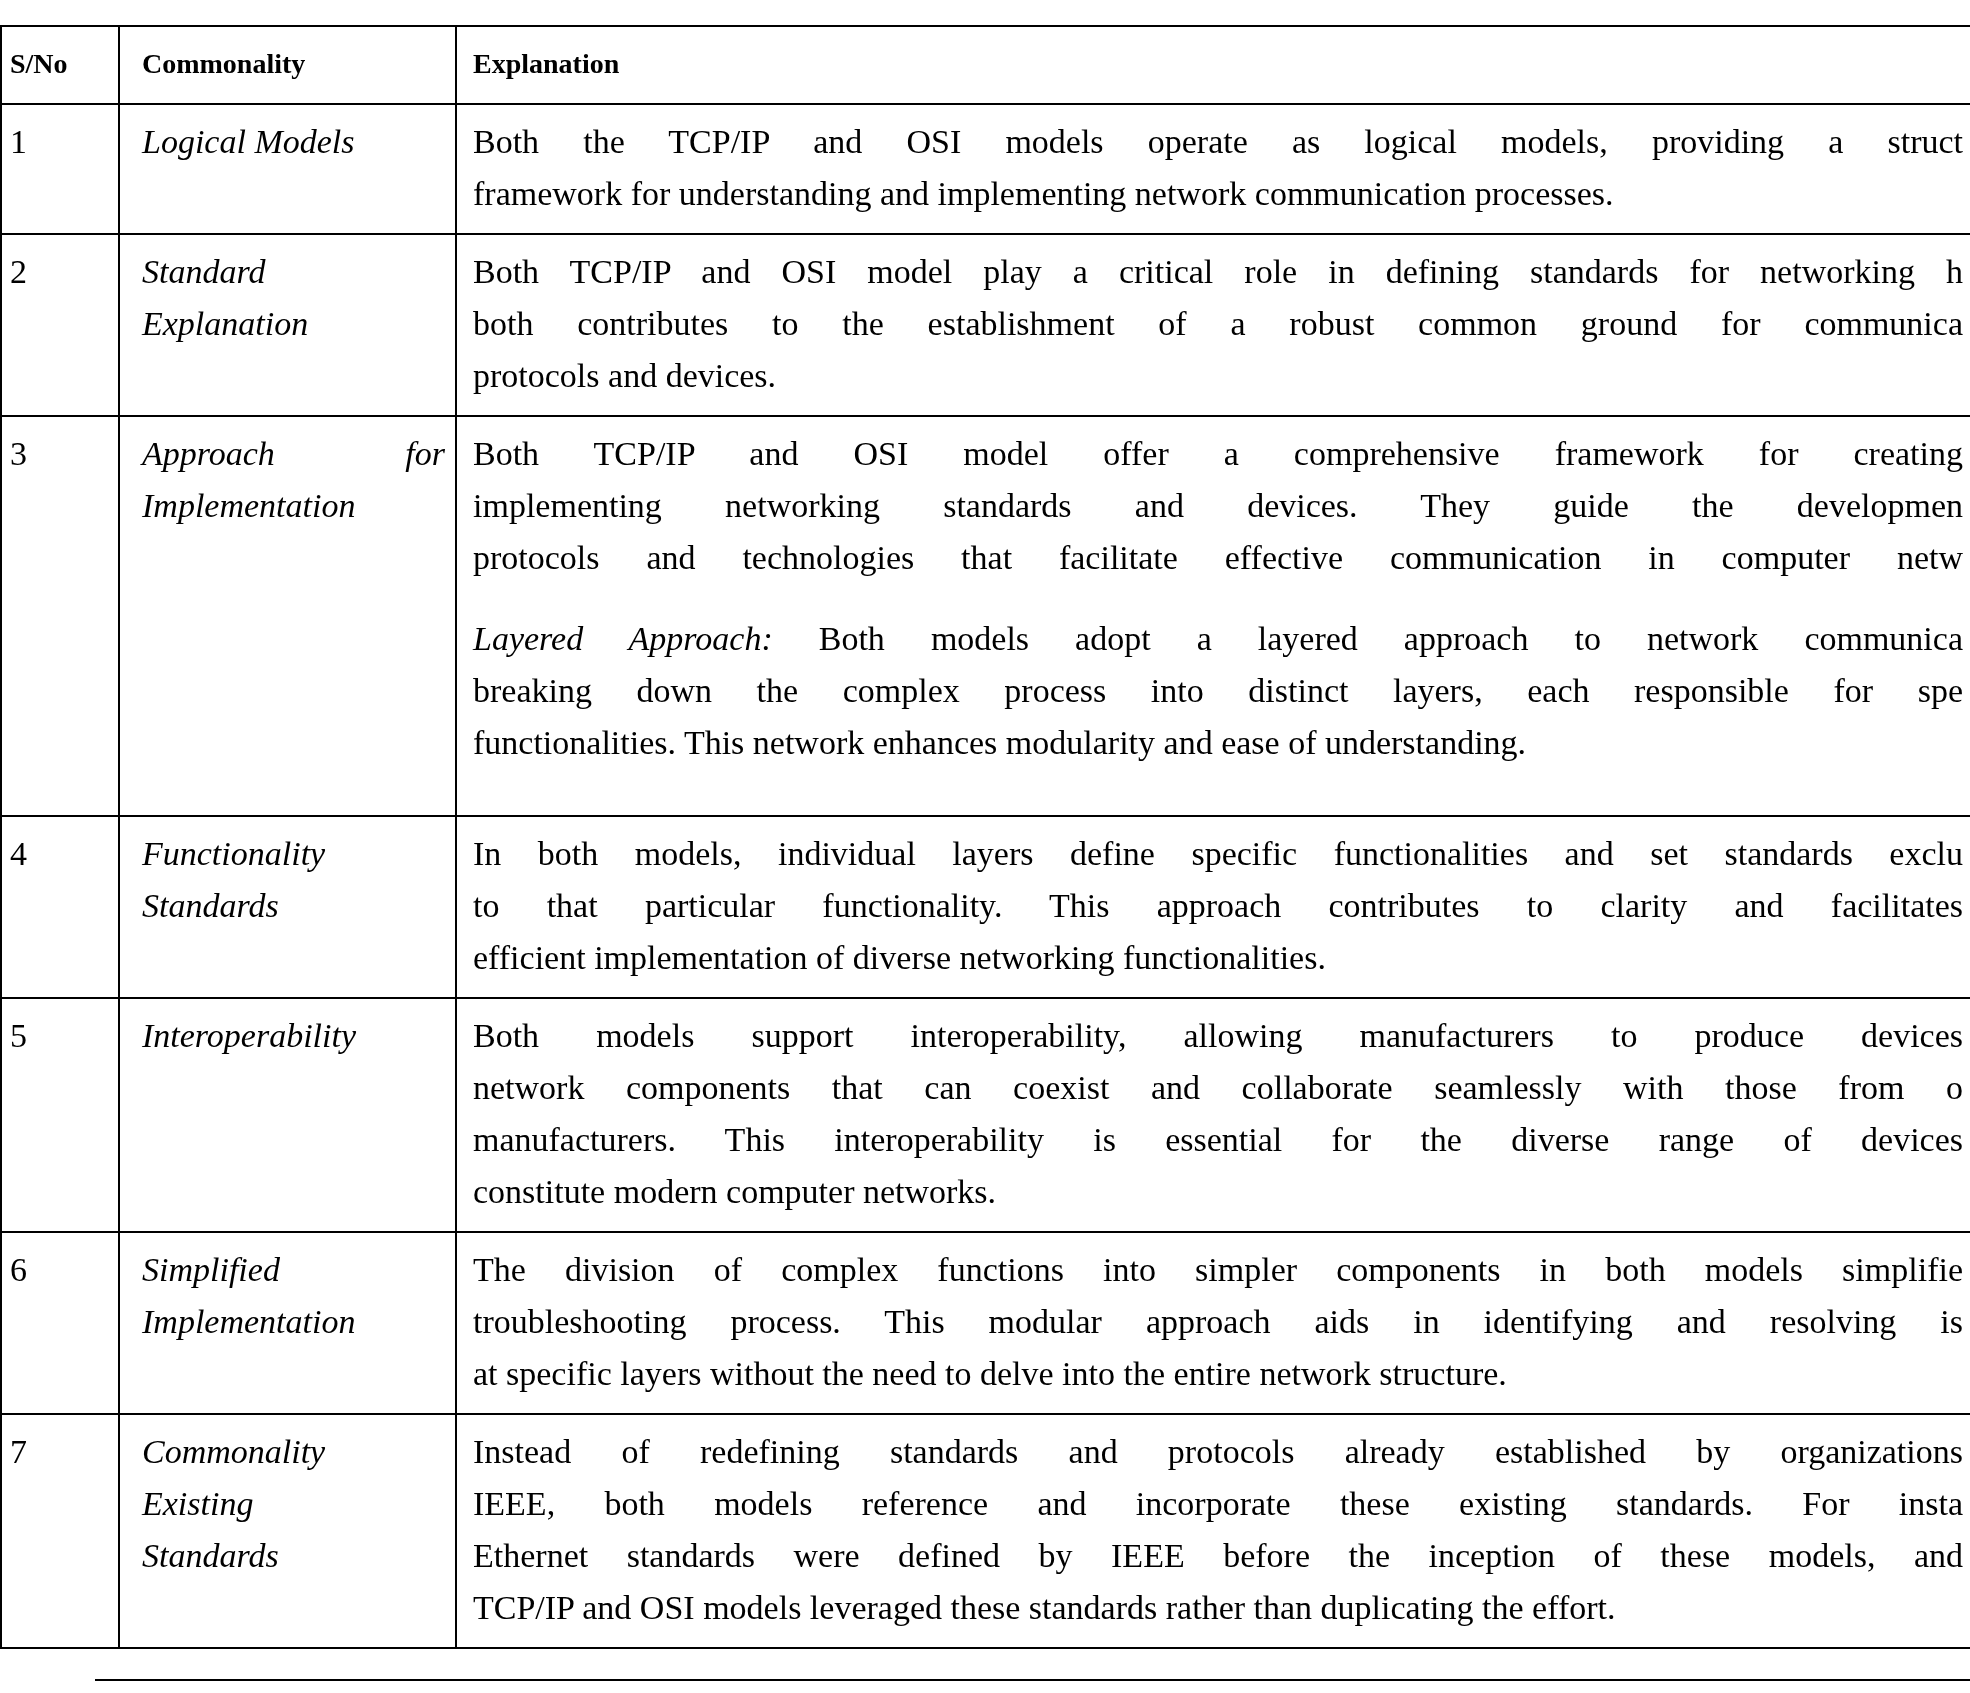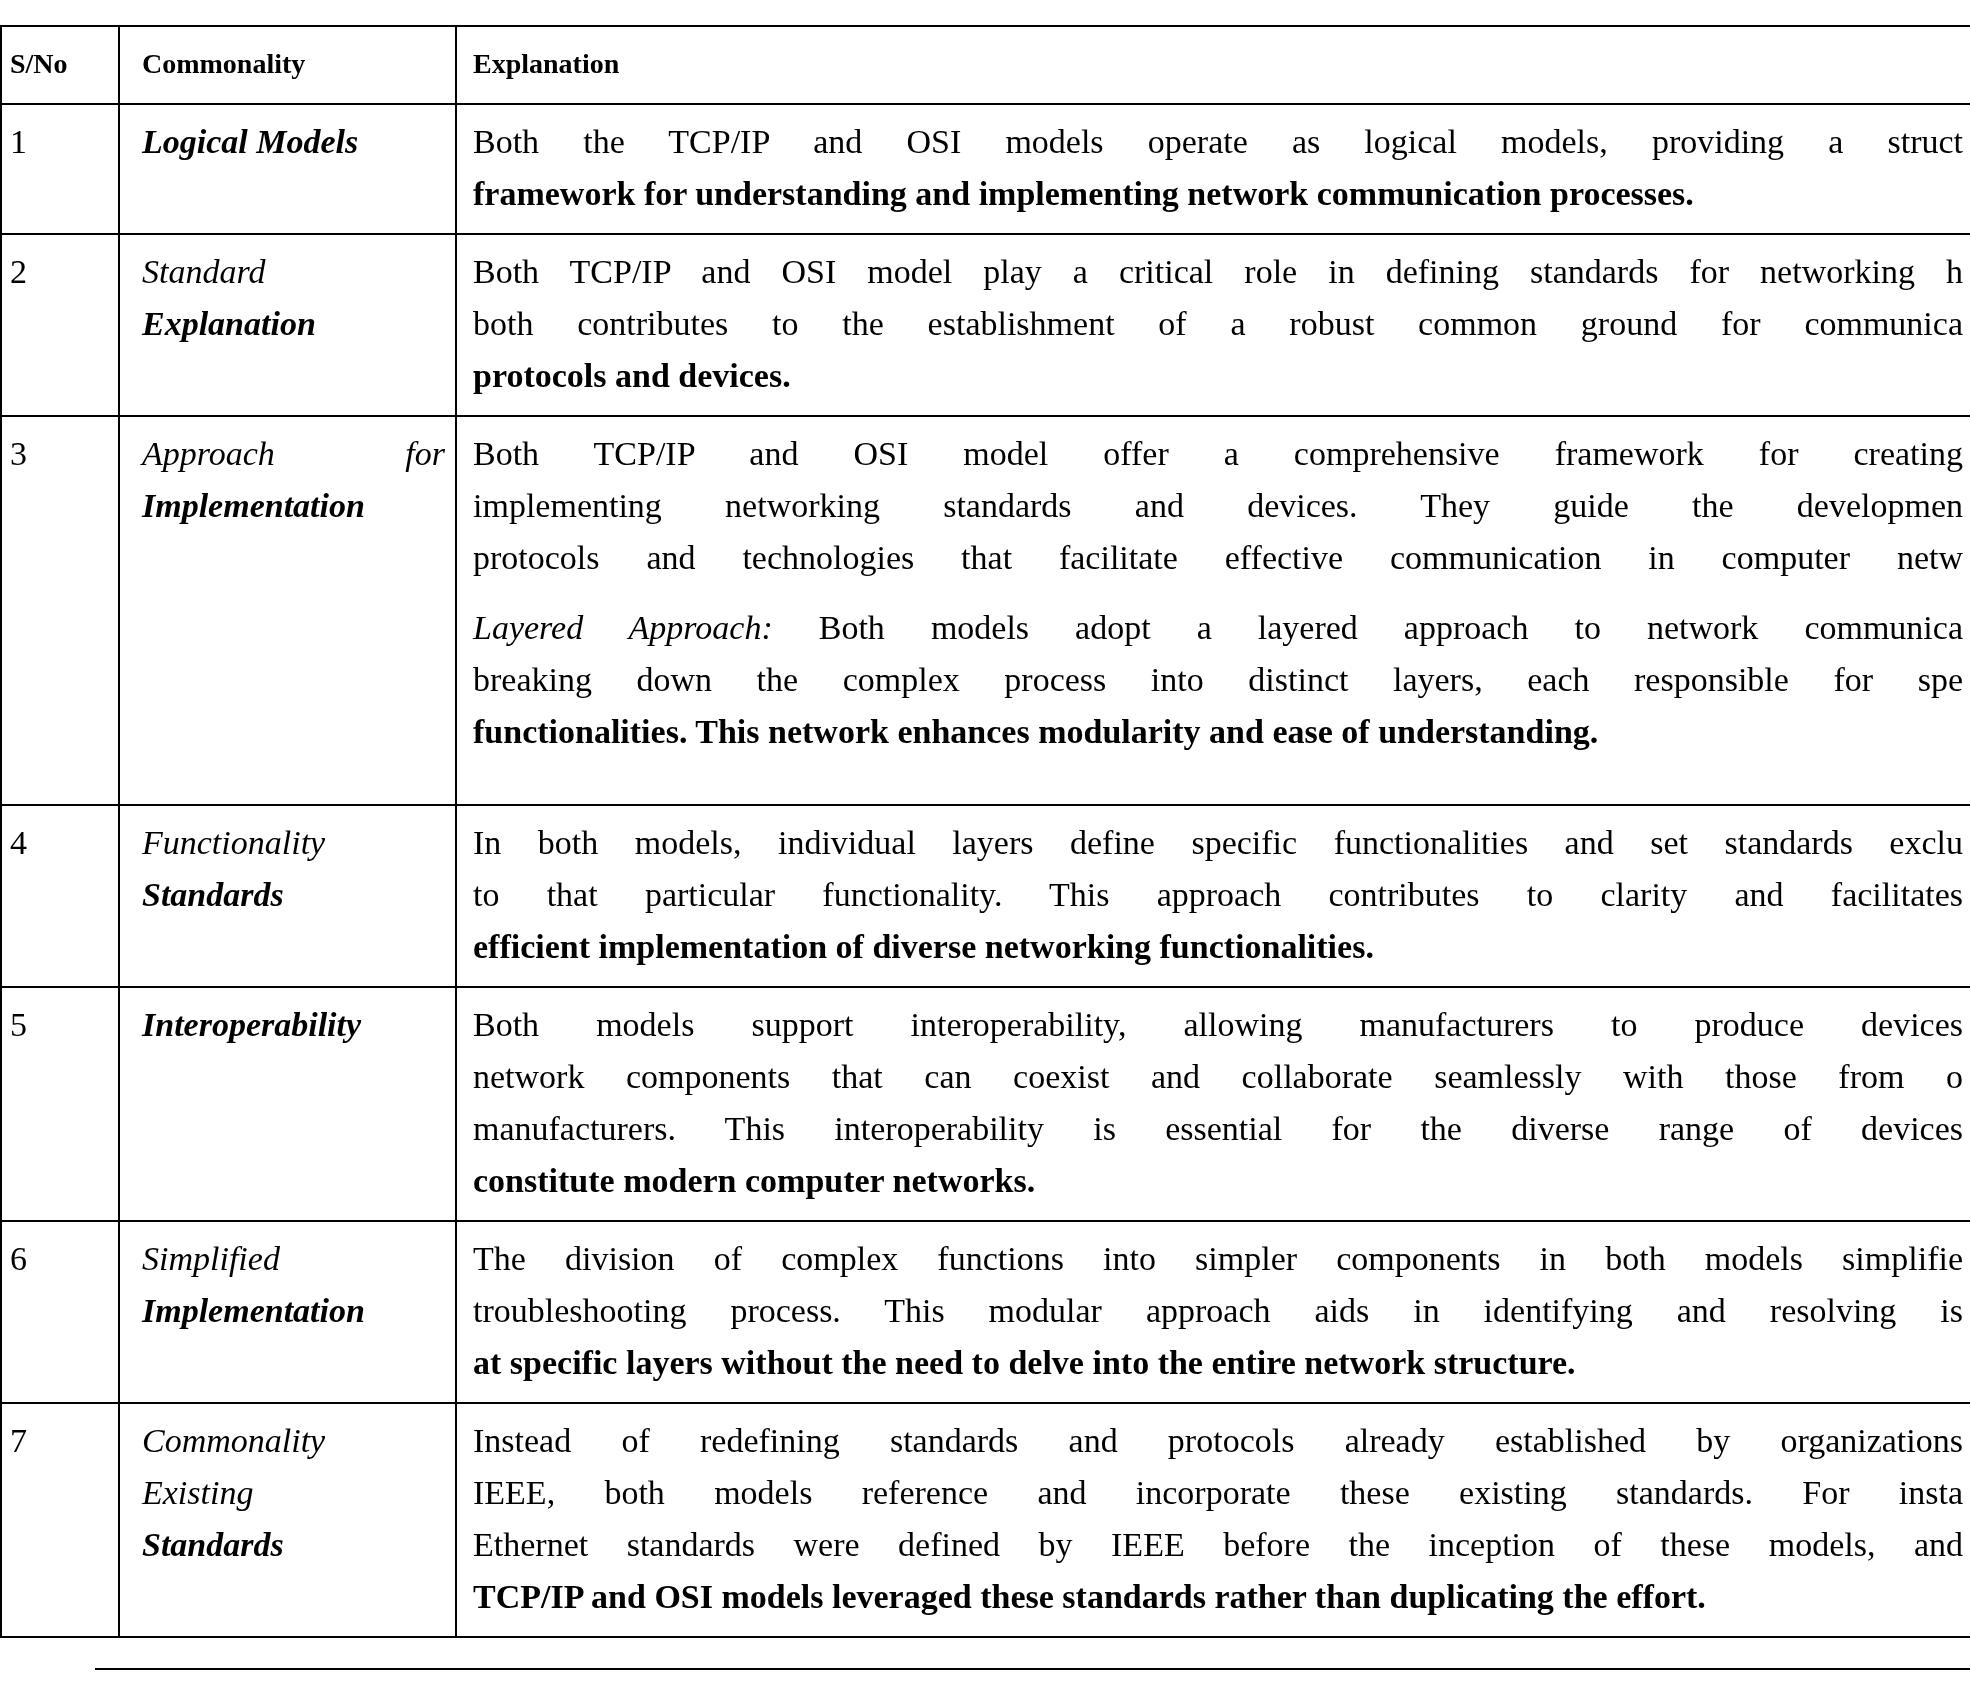--- a/index.html
+++ b/index.html
@@ -22,22 +22,22 @@
   td.c2,th.c2{padding-left:22px;}
   td.c3,th.c3{padding-left:16px;}
   
   .cline{font-style:italic;width:303px;}
   
   .eline{width:1490px;white-space:nowrap;}
   .eline,.cline{overflow:visible;}
   
   .jl{text-align:justify;text-align-last:justify;white-space:normal;}
   
-  .fl{text-align:left;white-space:normal;font-weight:bold;}
-  .pgap{margin-top:18px;}
+  .fl{text-align:left;white-space:normal;}
+  .pgap{margin-top:29px;}
   td.extra-pad{padding-bottom:46px;}
   .bottom-rule{
     margin:30px 0 0 95px;
     width:1875px;height:0;
     border-top:2px solid #000000;
   }
   i{font-style:italic;}
 </style>
 </head>
 <body>

